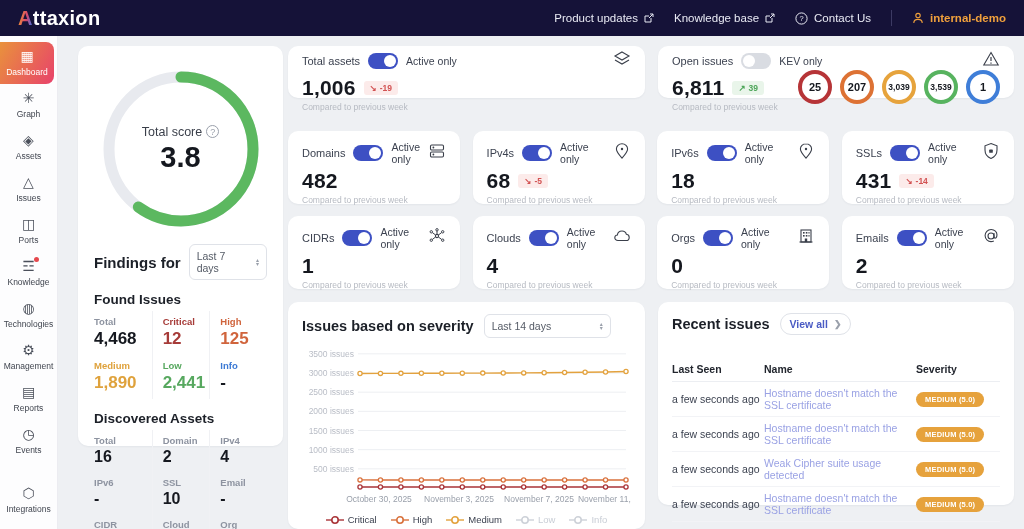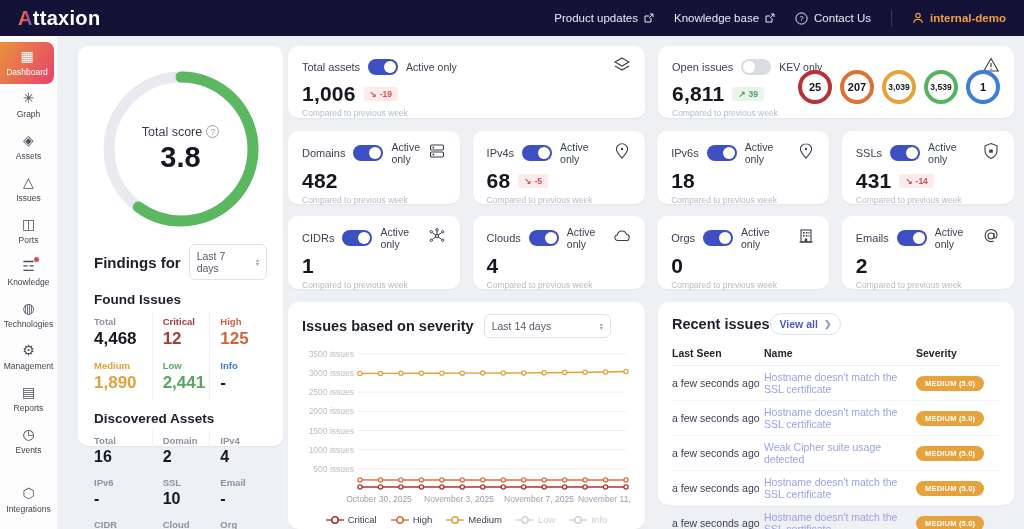--- a/index.html
+++ b/index.html
@@ -50,21 +50,21 @@
   .section-title { font-size:13.5px; font-weight:bold; margin:8px 0 4px 0; }
   .stats-grid { display:grid; grid-template-columns:1fr 1fr 1fr; }
   .stat-cell { padding:5px 0 6px 6px; }
   .stat-cell:nth-child(3n+2), .stat-cell:nth-child(3n+3) { border-left:1px solid #f0f1f4; padding-left:10px; }
   .stat-cell:first-child, .stat-cell:nth-child(3n+1) { padding-left:0; }
   .stat-label { font-size:9.5px; color:#8d93a0; font-weight:bold; }
   .stat-value { font-size:17px; font-weight:bold; color:#15181f; margin-top:2px; }
   .stats-grid.small-vals .stat-value { font-size:16px; }
 
   
-  .wide-card { top:46px; height:72px; padding:10px 14px; }
+  .wide-card { top:46px; height:52px; padding:4px 14px; }
   .card-head { display:flex; align-items:center; gap:8px; }
   .card-title { font-size:11px; color:#3c4250; }
   .toggle { width:30px; height:16px; border-radius:9px; background:#3d50c3; position:relative; cursor:pointer; flex:none; }
   .toggle .knob { position:absolute; top:2px; right:2px; width:12px; height:12px; border-radius:50%; background:#fff; }
   .toggle.off { background:#d9dce2; }
   .toggle.off .knob { right:auto; left:2px; }
   .toggle-label { font-size:10.5px; color:#3c4250; }
   .corner-icon { margin-left:auto; color:#3a3f4a; }
   .value-row { display:flex; align-items:center; gap:8px; margin-top:4px; }
   .big-value { font-size:21px; font-weight:bold; color:#15181f; letter-spacing:.2px; }
@@ -85,21 +85,21 @@
   .chart-card { left:288px; top:302px; width:357px; height:227px; padding:12px 14px; }
   .chart-head { display:flex; align-items:center; gap:10px; }
   .chart-title { font-size:14.5px; font-weight:bold; }
   .chart-head .select-box { flex:none; width:127px; }
   .legend-row { display:flex; justify-content:center; gap:14px; margin-top:2px; }
   .legend-item { display:flex; align-items:center; gap:4px; font-size:9.5px; color:#3c4250; }
   .legend-item.disabled { color:#c9ced6; }
 
   
   .recent-card { left:658px; top:302px; width:356px; height:203px; padding:11px 14px; display:flex; flex-direction:column; }
-  .recent-head { display:flex; align-items:center; margin-bottom:8px; }
+  .recent-head { display:flex; align-items:center; gap:10px; margin-bottom:24px; }
   .recent-title { font-size:14.5px; font-weight:bold; }
   .view-all-btn { border:1px solid #dfe2e8; border-radius:11px; background:#fff; color:#4a5bc4; font-size:10.5px;
     font-weight:bold; padding:4px 9px; display:flex; align-items:center; gap:6px; cursor:pointer; }
   .view-all-btn .vchev { color:#9aa0ab; font-size:9px; }
   .issues-table { width:100%; border-collapse:collapse; }
   .issues-table th { text-align:left; font-size:10.5px; color:#22262e; padding:4px 0 6px 0; border-bottom:1px solid #eceef2; }
   .issues-table td { font-size:10.5px; padding:5px 0; border-bottom:1px solid #f2f3f6; color:#3c4250; }
   .issues-table tr:last-child td { border-bottom:none; }
   .col-seen { width:92px; }
   .col-sev { width:84px; }

